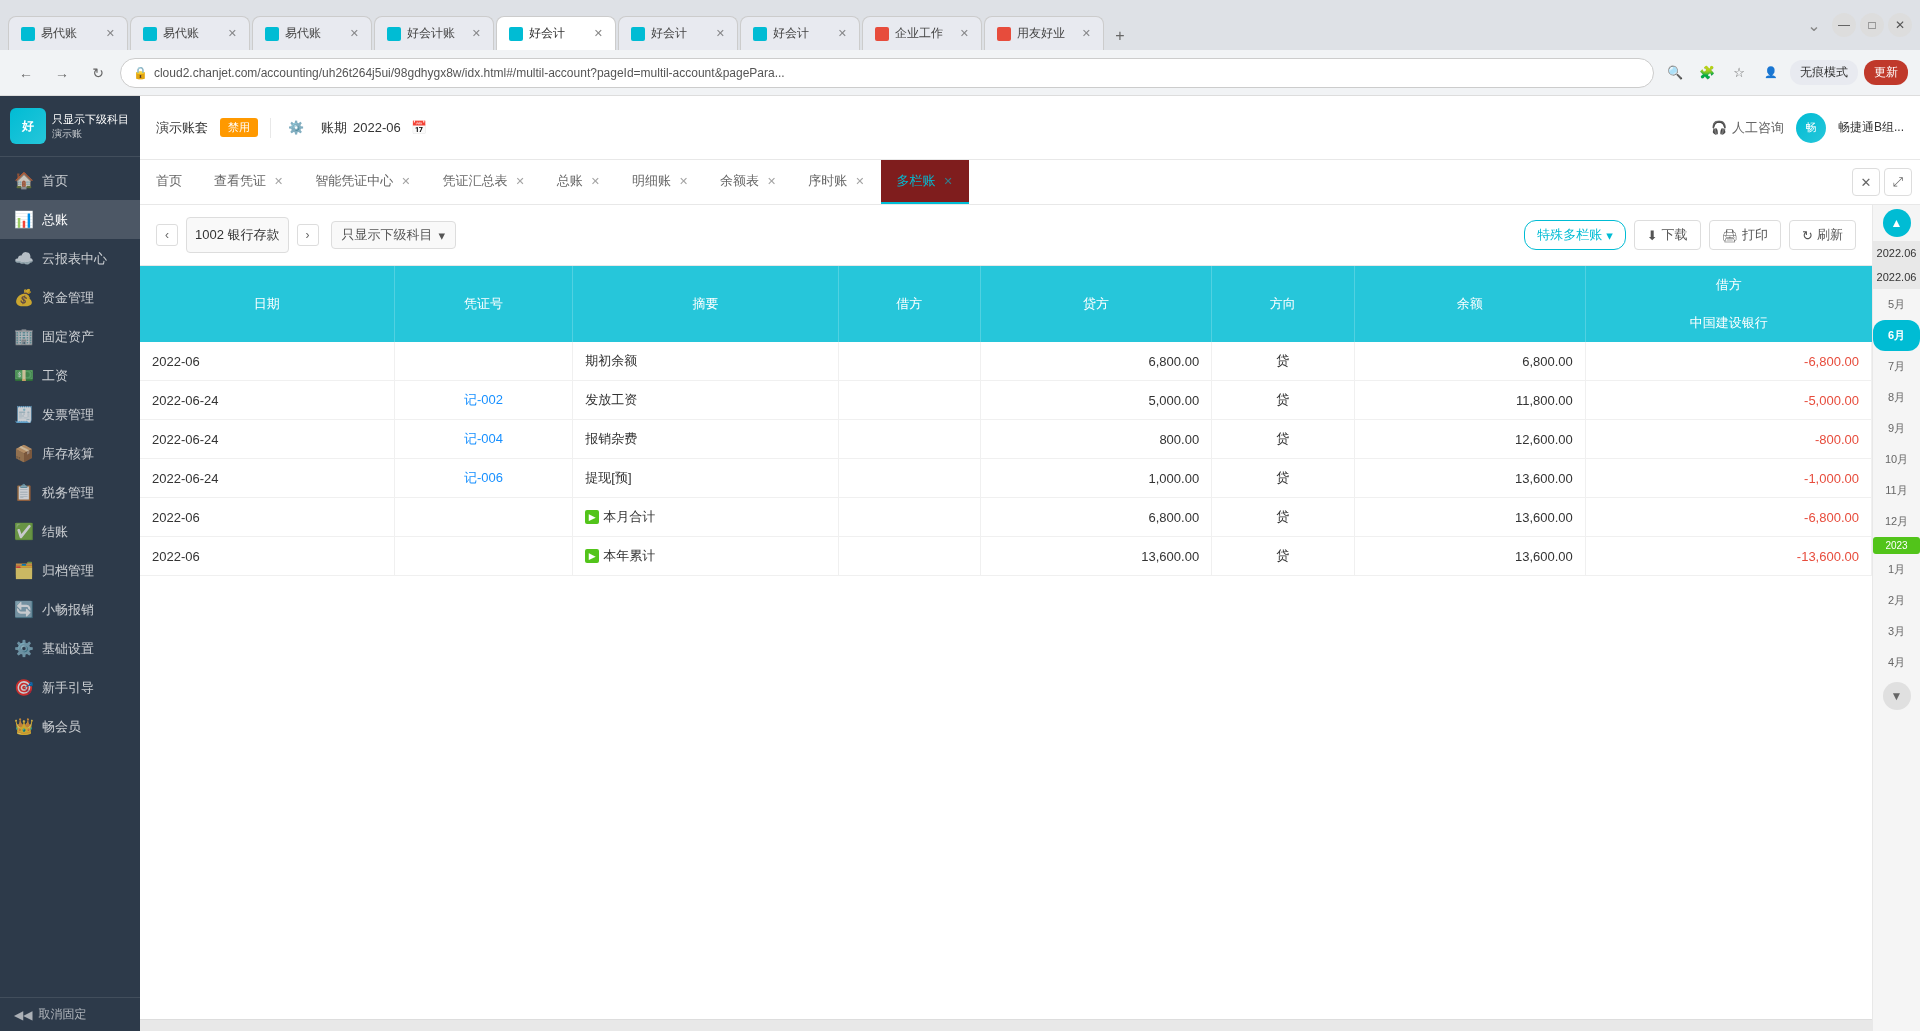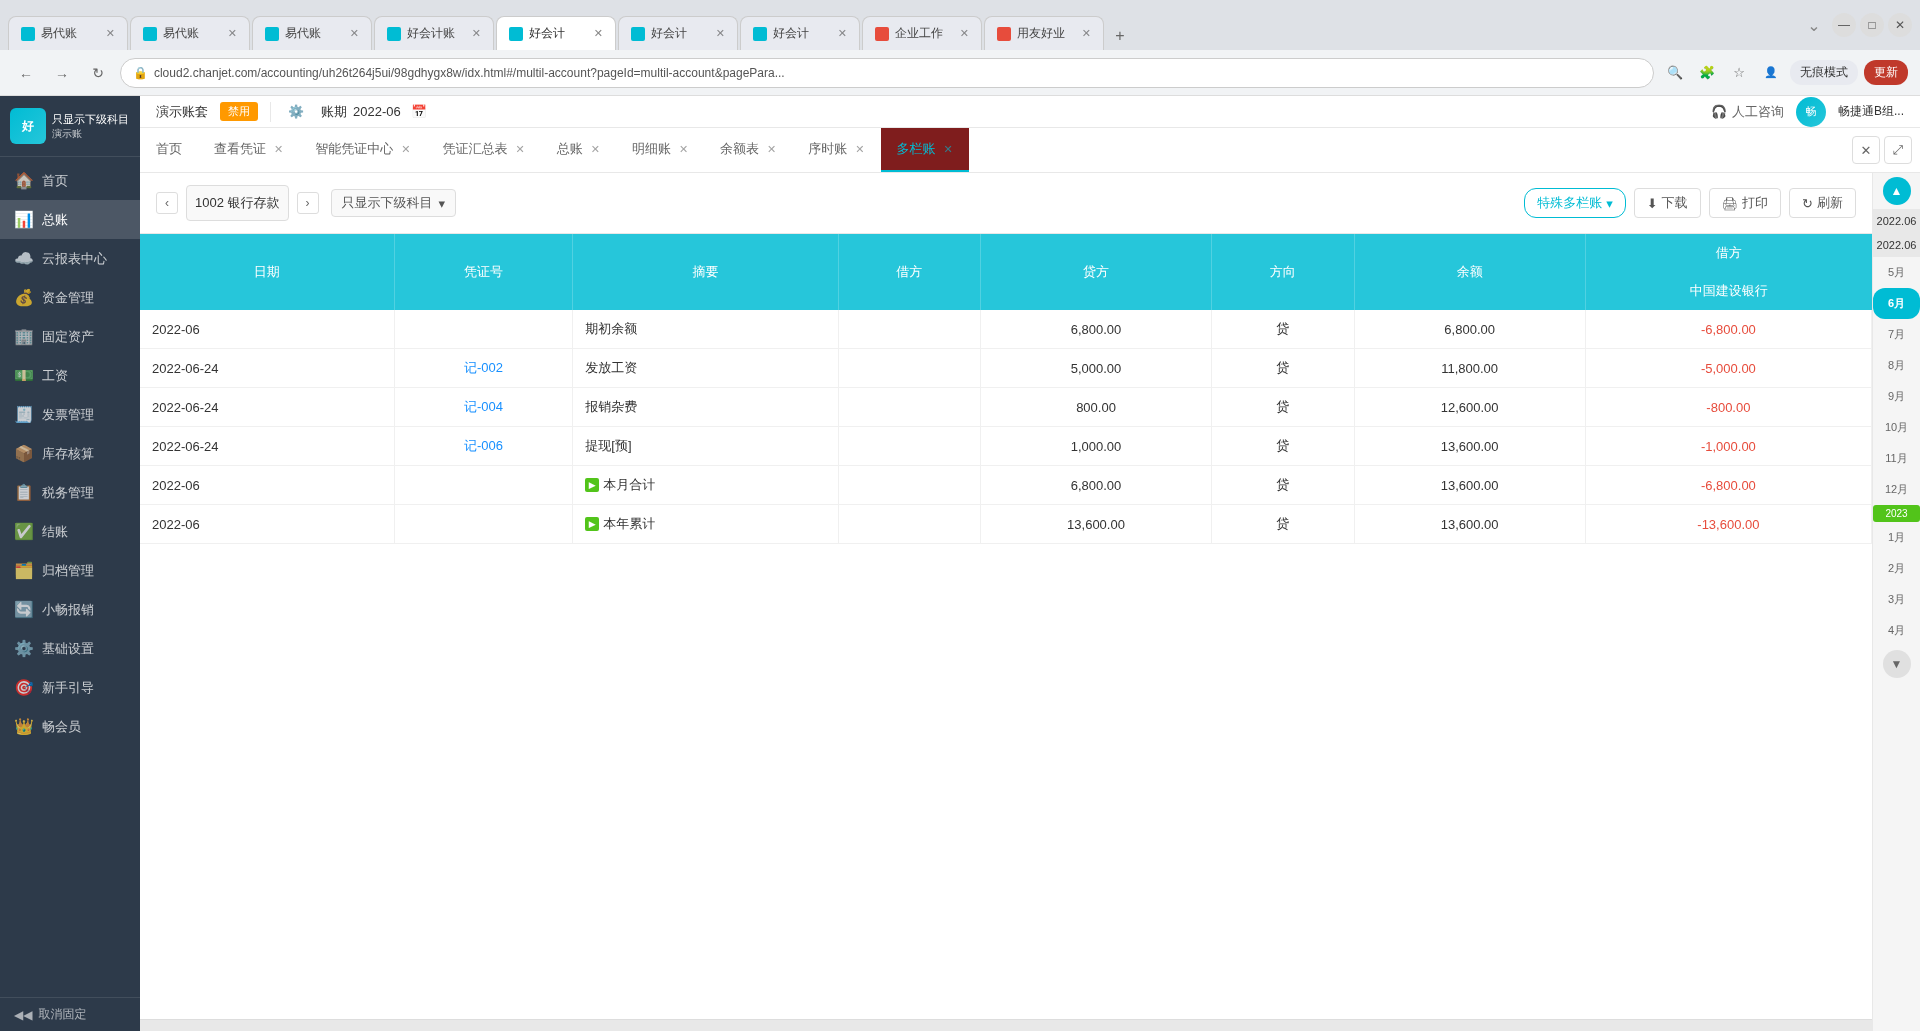--- a/index.html
+++ b/index.html
@@ -36,21 +36,21 @@
     .sidebar-nav { flex: 1; overflow-y: auto; padding: 4px 0; }
     .nav-item { display: flex; align-items: center; gap: 8px; padding: 10px 14px; cursor: pointer; color: rgba(255,255,255,0.75); font-size: 13px; border-radius: 0; transition: background 0.2s; }
     .nav-item.active { background: rgba(255,255,255,0.15); color: #fff; }
     .nav-item-icon { font-size: 16px; width: 20px; text-align: center; flex-shrink: 0; }
     .sidebar-bottom { padding: 8px 14px; color: rgba(255,255,255,0.6); font-size: 12px; cursor: pointer; display: flex; align-items: center; gap: 6px; border-top: 1px solid rgba(255,255,255,0.1); }
 
     
     .main-content { flex: 1; display: flex; flex-direction: column; overflow: hidden; background: #f5f5f5; }
 
     
-    .top-toolbar { background: #fff; height: 32px; display: flex; align-items: center; padding: 0 16px; gap: 12px; border-bottom: 1px solid #e8e8e8; flex-shrink: 0; }
+    .top-toolbar { background: #fff; height: 64px; display: flex; align-items: center; padding: 0 16px; gap: 12px; border-bottom: 1px solid #e8e8e8; flex-shrink: 0; }
     .demo-badge { background: #ff9900; color: #fff; font-size: 11px; padding: 2px 8px; border-radius: 3px; cursor: pointer; }
     .toolbar-divider { width: 1px; height: 20px; background: #e8e8e8; }
     .toolbar-icon-btn { width: 26px; height: 26px; display: flex; align-items: center; justify-content: center; cursor: pointer; color: #666; border-radius: 4px; }
     .toolbar-period { display: flex; align-items: center; gap: 6px; color: #333; font-size: 13px; }
     .toolbar-right { margin-left: auto; display: flex; align-items: center; gap: 12px; }
     .consult-btn { display: flex; align-items: center; gap: 4px; color: #666; font-size: 13px; cursor: pointer; }
     .user-avatar { width: 30px; height: 30px; border-radius: 50%; background: linear-gradient(135deg, #00bcd4, #26c6da); display: flex; align-items: center; justify-content: center; color: #fff; font-size: 11px; }
     .user-name { font-size: 12px; color: #333; }
 
     
@@ -78,21 +78,21 @@
     
     .ledger-table { flex: 1; overflow: auto; }
     table { width: 100%; border-collapse: collapse; font-size: 13px; }
     thead tr { background: #26c6da; color: #fff; }
     thead th { padding: 10px 12px; text-align: center; font-weight: normal; border-right: 1px solid rgba(255,255,255,0.2); white-space: nowrap; }
     thead th:last-child { border-right: none; }
     .th-multi { background: #26c6da; }
     tbody tr { border-bottom: 1px solid #f0f0f0; }
     tbody td { padding: 10px 12px; text-align: center; border-right: 1px solid #f0f0f0; }
     tbody td.text-left { text-align: left; }
-    tbody td.text-right { text-align: center; }
+    tbody td.text-right { text-align: right; }
     tbody td.voucher-link { color: #1890ff; cursor: pointer; }
     .summary-badge { display: inline-flex; align-items: center; gap: 4px; }
     .green-dot { width: 14px; height: 14px; background: #52c41a; border-radius: 2px; display: inline-flex; align-items: center; justify-content: center; color: #fff; font-size: 9px; flex-shrink: 0; }
 
     
     .timeline-panel { width: 48px; background: #f5f5f5; border-left: 1px solid #e8e8e8; display: flex; flex-direction: column; align-items: center; overflow: hidden; flex-shrink: 0; }
     .timeline-year { font-size: 11px; color: #333; padding: 6px 0; width: 100%; text-align: center; background: #e8e8e8; }
     .timeline-month { font-size: 11px; color: #666; padding: 8px 2px; width: 100%; text-align: center; cursor: pointer; }
     .timeline-month.active { background: #00bcd4; color: #fff; border-radius: 12px; font-weight: bold; }
     .timeline-month.year-badge { background: #52c41a; color: #fff; font-size: 10px; padding: 3px 2px; border-radius: 3px; }

